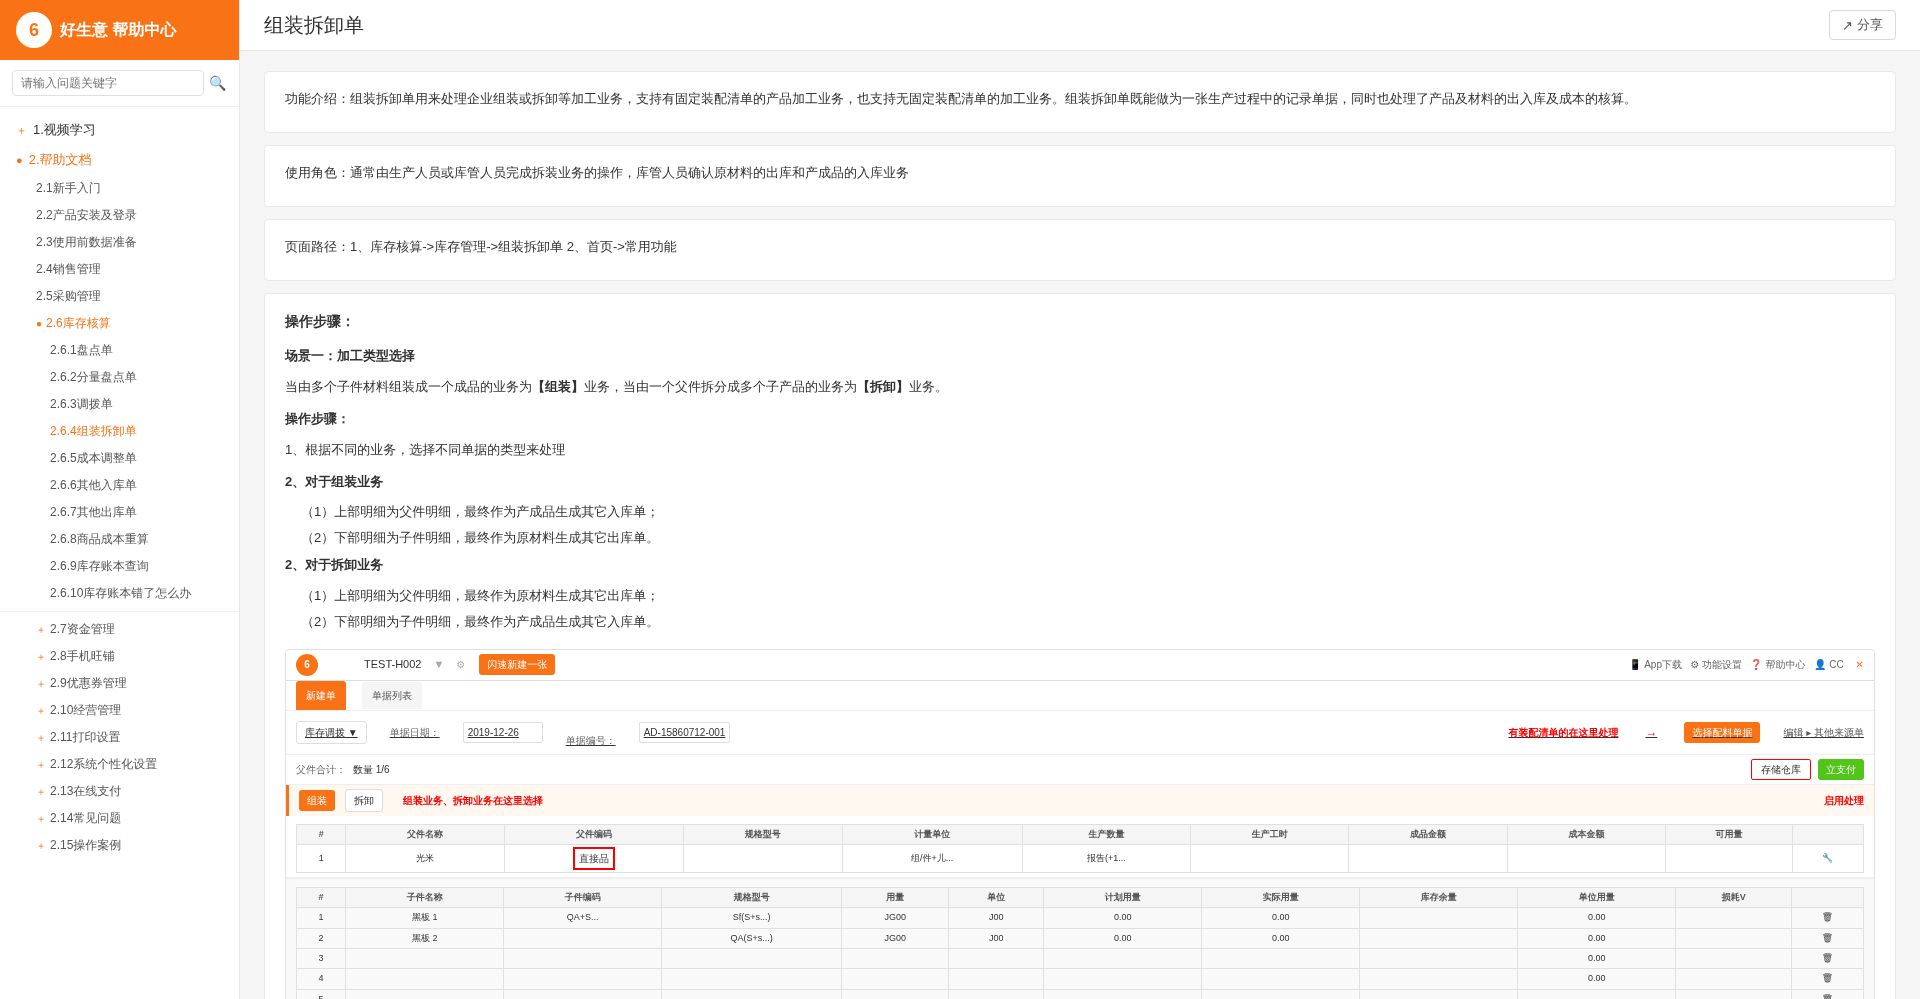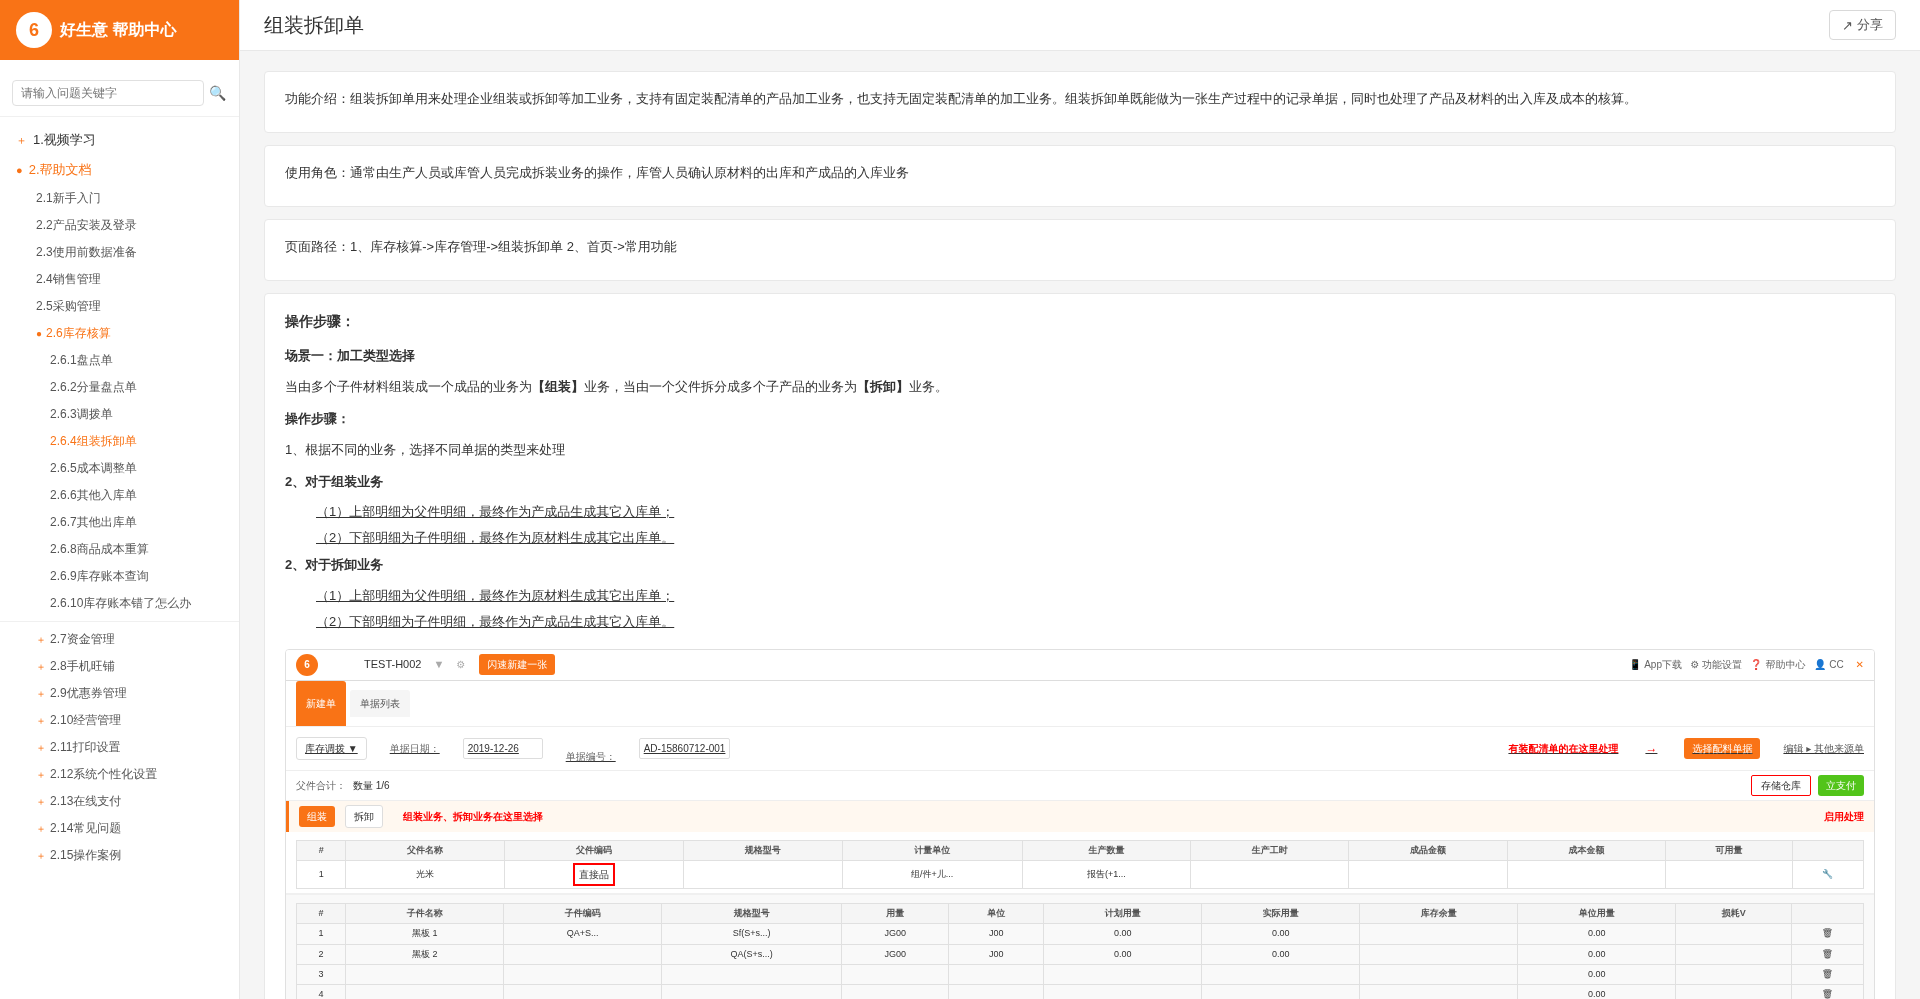--- a/index.html
+++ b/index.html
@@ -39,21 +39,20 @@
       color: #fff;
       font-size: 16px;
       font-weight: bold;
     }
     .search-box {
       padding: 10px 12px;
       border-bottom: 1px solid #f0f0f0;
       display: flex;
       align-items: center;
       gap: 6px;
-      margin-top: 10px;
     }
     .search-box input {
       flex: 1;
       border: 1px solid #e0e0e0;
       border-radius: 4px;
       padding: 5px 8px;
       font-size: 12px;
       outline: none;
       color: #999;
     }
@@ -148,23 +147,22 @@
     .section-title {
       font-weight: bold;
       font-size: 14px;
       margin-bottom: 10px;
     }
     .step-text {
       margin-bottom: 8px;
       line-height: 1.8;
     }
     .sub-step {
-      margin-left: 31px;
+      margin-left: 16px;
       margin-bottom: 4px;
-      text-decoration: underline;
     }
     .img-container {
       margin-top: 16px;
       border: 1px solid #e0e0e0;
       border-radius: 4px;
       overflow: hidden;
     }
 
     
     .mock-screenshot {
@@ -416,21 +414,21 @@
             <span style="font-size:11px;color:#333;margin-left:38px;">TEST-H002</span>
             <span style="color:#aaa;margin:0 4px;">▼</span>
             <span style="color:#aaa;font-size:10px;">⚙</span>
             <span class="mock-btn mock-btn-orange" style="margin-left:6px;">闪速新建一张</span>
             <span style="flex:1;"></span>
             <span style="font-size:10px;color:#666;">📱 App下载 &nbsp; ⚙ 功能设置 &nbsp; ❓ 帮助中心 &nbsp; 👤 CC</span>
             <span style="font-size:10px;color:#f97316;margin-left:4px;">✕</span>
           </div>
 
           <div style="background:#fff;display:flex;align-items:center;border-bottom:1px solid #eee;padding:0 10px;">
-            <span style="padding:14px 10px;font-size:10px;color:#fff;background:#f97316;border-radius:3px 3px 0 0;margin-right:4px;">新建单</span>
+            <span style="padding:6px 10px;font-size:10px;color:#fff;background:#f97316;border-radius:3px 3px 0 0;margin-right:16px;">新建单</span>
             <span style="padding:5px 10px;font-size:10px;color:#555;background:#f5f5f5;border-radius:3px 3px 0 0;margin-right:4px;">单据列表</span>
           </div>
 
           <div class="mock-toolbar">
             <span class="mock-btn mock-btn-white">库存调拨 ▼</span>
             <span style="font-size:10px;color:#666;">单据日期：</span>
             <span class="mock-input">2019-12-26</span>
             <span style="font-size:10px;color:#666;margin-top:16px;">单据编号：</span>
             <span class="mock-input">AD-15860712-001</span>
             <span style="flex:1;"></span>

